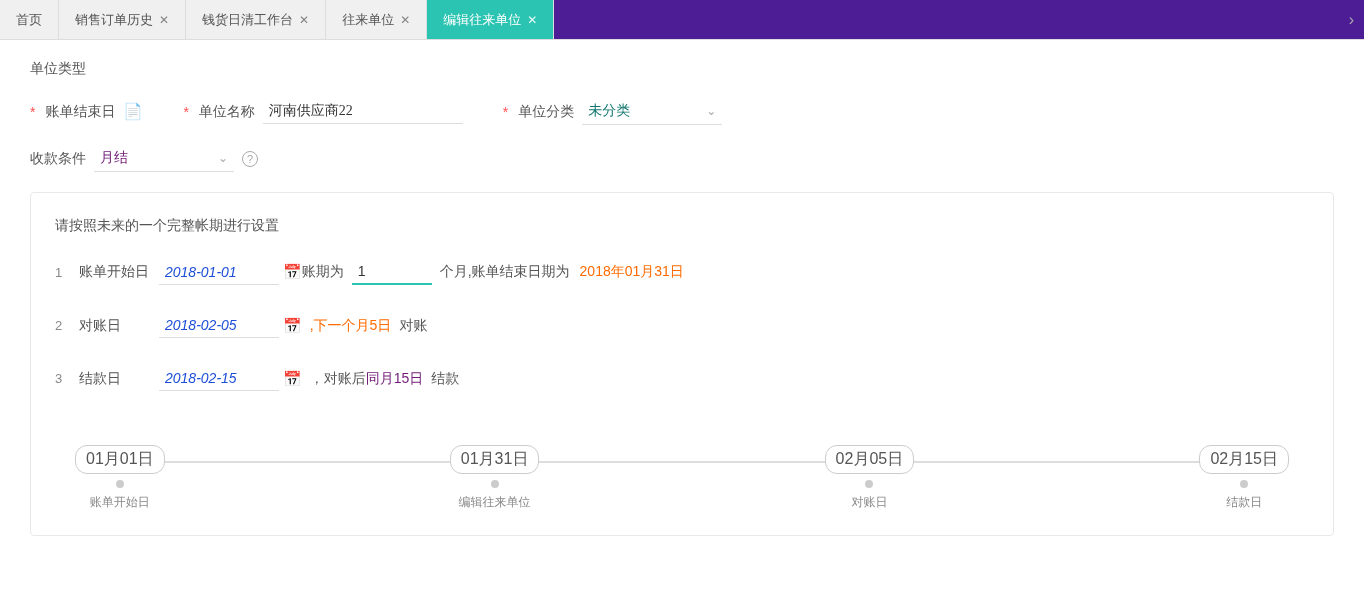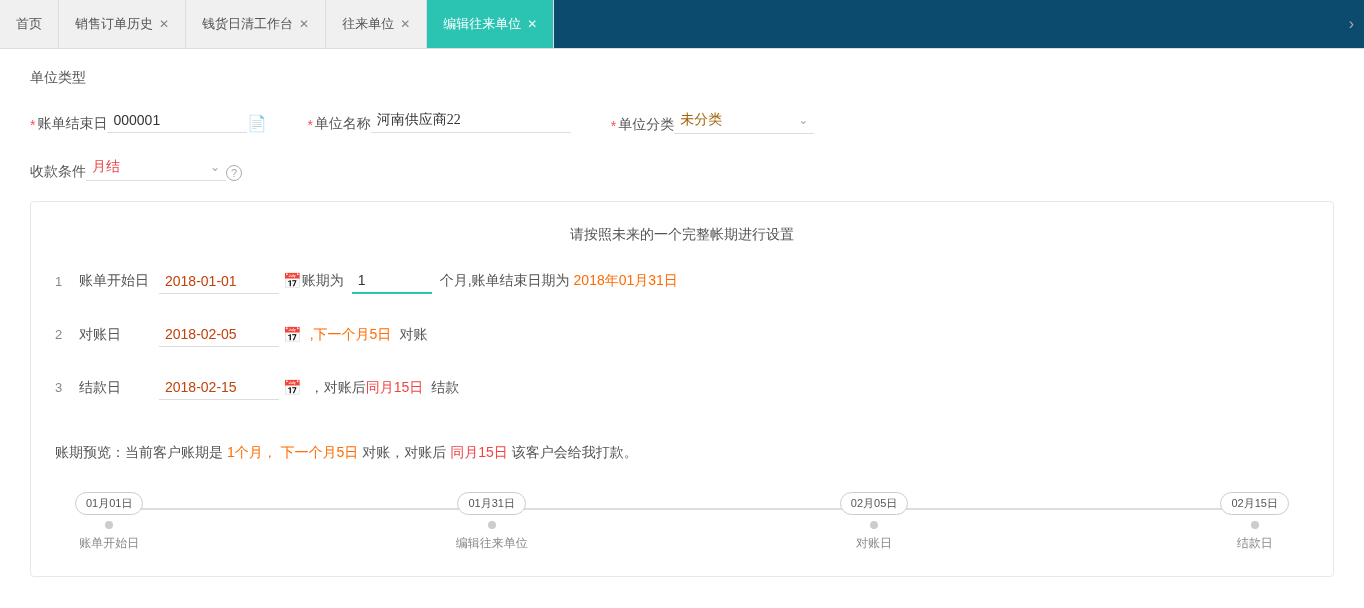--- a/index.html
+++ b/index.html
@@ -2,23 +2,23 @@
 <html><head>
   <meta charset="utf-8">
   <style>
     * { box-sizing: border-box; margin: 0; padding: 0; }
     body { font-family: 'Microsoft YaHei', Arial, sans-serif; font-size: 14px; background: #f5f5f5; color: #333; }
 
     
     .tab-bar {
       display: flex;
       align-items: stretch;
-      background: #0c4a6e;
+      background: #4c1d95;
       border-bottom: 1px solid #ddd;
-      height: 49px;
+      height: 40px;
       position: relative;
     }
     .tab {
       display: flex;
       align-items: center;
       padding: 0 16px;
       cursor: pointer;
       font-size: 13px;
       color: #555;
       border-right: 1px solid #ddd;
@@ -57,21 +57,22 @@
     
     .form-row {
       display: flex;
       align-items: center;
       margin-bottom: 20px;
       gap: 0;
     }
 
     .form-field {
       display: flex;
-      align-items: flex-end;
+      align-items: center;
+      gap: 8px;
       margin-right: 40px;
     }
 
     .field-label {
       color: #555;
       white-space: nowrap;
     }
     .required-star {
       color: #ff4d4f;
       margin-right: 2px;
@@ -127,21 +128,21 @@
 
     .dropdown-field {
       display: flex;
       align-items: center;
       border-bottom: 1px solid #ddd;
       padding: 4px 6px;
       min-width: 140px;
       gap: 4px;
       cursor: pointer;
     }
-    .dropdown-value { color: #a16207; flex: 1; }
+    .dropdown-value { color: #0f766e; flex: 1; }
     .dropdown-arrow { color: #aaa; font-size: 12px; }
 
     .info-icon {
       width: 16px;
       height: 16px;
       border-radius: 50%;
       border: 1px solid #aaa;
       display: inline-flex;
       align-items: center;
       justify-content: center;
@@ -154,21 +155,20 @@
     .panel {
       border: 1px solid #e8e8e8;
       border-radius: 4px;
       padding: 24px;
       margin-bottom: 20px;
     }
     .panel-title {
       font-size: 14px;
       color: #555;
       margin-bottom: 24px;
-      text-align: center;
     }
 
     
     .setting-row {
       display: flex;
       align-items: center;
       margin-bottom: 28px;
       gap: 0;
     }
     .row-num {
@@ -179,23 +179,24 @@
     .row-label {
       width: 80px;
       color: #555;
       white-space: nowrap;
     }
     .date-input {
       border: none;
       border-bottom: 1px solid #ddd;
       padding: 4px 6px;
       font-size: 14px;
-      color: #c2410c;
+      color: #1d4ed8;
       width: 120px;
       outline: none;
+      font-style: italic;
     }
     .cal-icon {
       color: #2bc4b2;
       margin-left: 4px;
       cursor: pointer;
       font-size: 15px;
     }
     .row-suffix {
       margin-left: 8px;
       color: #555;
@@ -203,21 +204,21 @@
     .month-input {
       border: none;
       border-bottom: 2px solid #2bc4b2;
       outline: none;
       width: 80px;
       padding: 4px 6px;
       font-size: 14px;
       color: #333;
     }
     .highlight-orange { color: #ff6b00; }
-    .highlight-teal { color: #ef4444; }
+    .highlight-teal { color: #701a75; }
 
     
     .preview-section {
       padding: 16px 0 0 0;
     }
     .preview-text {
       font-size: 14px;
       color: #555;
       margin-bottom: 30px;
     }
@@ -268,21 +269,21 @@
       display: flex;
       flex-direction: column;
       align-items: center;
       gap: 6px;
     }
     .timeline-badge {
       background: #fff;
       border: 1px solid #ccc;
       border-radius: 12px;
       padding: 3px 10px;
-      font-size: 11px;
+      font-size: 16px;
       color: #555;
       white-space: nowrap;
     }
     .timeline-dot {
       width: 8px;
       height: 8px;
       border-radius: 50%;
       background: #ccc;
     }
     .timeline-point-label {
@@ -323,21 +324,20 @@
   <div class="form-row">
     <div class="form-field">
       <span class="field-label">单位类型</span>
     </div>
   </div>
 
   <div class="form-row">
     <div class="form-field">
       <span class="required-star">*</span>
       <span class="field-label">账单结束日</span>
-      <input class="text-input" type="text" value="000001" style="">
       <span class="field-icon">📄</span>
     </div>
     <div class="form-field">
       <span class="required-star">*</span>
       <span class="field-label">单位名称</span>
       <input class="text-input wide" type="text" value="河南供应商22" style="">
     </div>
     <div class="form-field">
       <span class="required-star">*</span>
       <span class="field-label">单位分类</span>
@@ -363,21 +363,21 @@
     <div class="panel-title">请按照未来的一个完整帐期进行设置</div>
 
     <div class="setting-row">
       <span class="row-num">1</span>
       <span class="row-label">账单开始日</span>
       <input class="date-input" type="text" value="2018-01-01" style="">
       <span class="cal-icon">📅</span>
       <span class="row-suffix" style="margin-left:0;">账期为</span>
       <input class="month-input" type="text" value="1" style="margin-left: 8px;">
       <span class="row-suffix">个月,账单结束日期为</span>
-      <span class="highlight-orange" style="margin-left:4px;">2018年01月31日</span>
+      <span class="highlight-orange" style="margin-left:10px;">2018年01月31日</span>
     </div>
 
     <div class="setting-row">
       <span class="row-num">2</span>
       <span class="row-label">对账日</span>
       <input class="date-input" type="text" value="2018-02-05" style="">
       <span class="cal-icon">📅</span>
       <span class="highlight-orange" style="margin-left:8px;text-align:right;">,下一个月5日</span>
       <span class="row-suffix">对账</span>
     </div>
@@ -386,28 +386,20 @@
       <span class="row-num">3</span>
       <span class="row-label">结款日</span>
       <input class="date-input" type="text" value="2018-02-15" style="">
       <span class="cal-icon">📅</span>
       <span class="row-suffix" style="margin-left:8px;">，对账后</span>
       <span class="highlight-teal">同月15日</span>
       <span class="row-suffix">结款</span>
     </div>
 
     <div class="preview-section">
-      <div class="preview-text">
-        <span>账期预览：当前客户账期是</span>
-        <span class="highlight-orange">1个月，</span>
-        <span class="highlight-orange">下一个月5日</span>
-        <span>对账，对账后</span>
-        <span class="highlight-teal">同月15日</span>
-        <span>该客户会给我打款。</span>
-      </div>
 
       <div class="timeline-container">
         <div class="timeline-line"></div>
         <div class="timeline-left-dot"></div>
         <div class="timeline-right-dot"></div>
         <div class="timeline-points">
 
         <div class="timeline-point">
       <div class="timeline-badge">01月01日</div>
       <div class="timeline-dot"></div>

